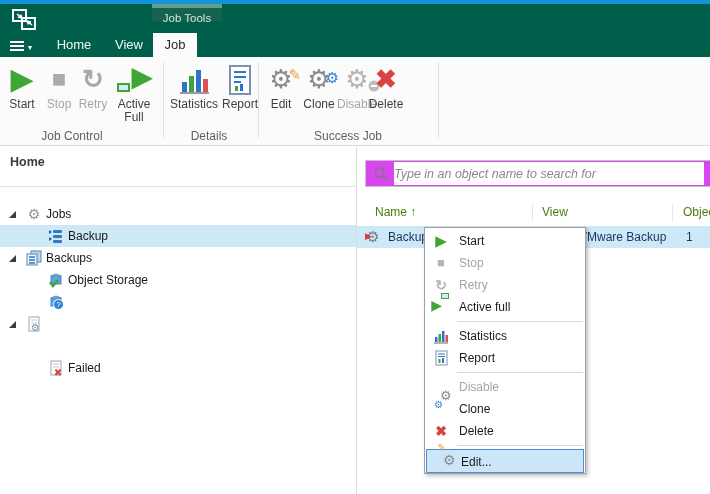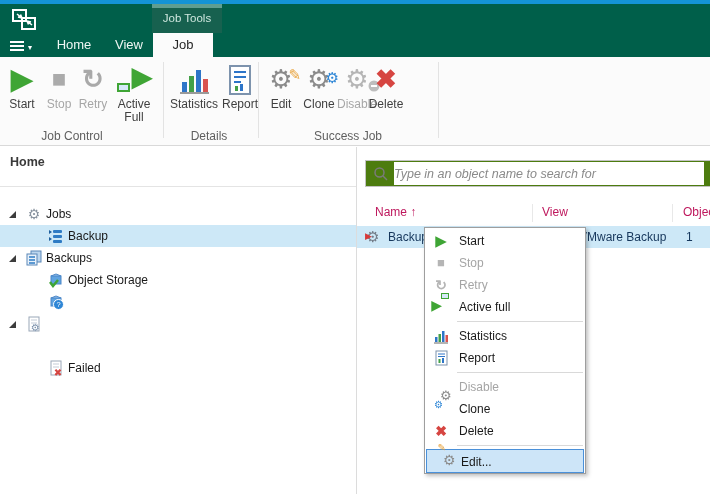--- a/index.html
+++ b/index.html
@@ -4,21 +4,21 @@
 <style>
   * { margin:0; padding:0; box-sizing:border-box; }
   body { background:#888; font-family:"Liberation Sans", sans-serif; }
   .app { position:relative; width:710px; height:494px; background:#fff; overflow:hidden;
          font-family:"Liberation Sans", sans-serif; -webkit-font-smoothing:antialiased; }
   .abs { position:absolute; }
 
   
   .topstrip { left:0; top:0; width:710px; height:4px; background:#1494d6; }
   .titlebar { left:0; top:4px; width:710px; height:53px; background:#005f4a; }
-  .ctxtab { left:152px; top:0; width:70px; height:29px; background:#17614f; }
+  .ctxtab { left:152px; top:0; width:70px; height:17px; background:#17614f; }
   .ctxtab .glow { position:absolute; left:0; top:0; width:70px; height:4px; background:#5f9e91; }
   .ctxtab .lbl { position:absolute; left:0; top:8px; width:70px; text-align:center;
                  font-size:11.5px; color:#cfe7df; }
   .menu-btn { left:8px; top:34px; width:30px; height:19px; color:#fff; cursor:default; }
   .menu-btn .bars { position:absolute; left:2px; top:3px; }
   .menu-btn .bars i { display:block; width:14px; height:2px; background:#fff; margin-bottom:2px; }
   .menu-btn .car { position:absolute; left:20px; top:5px; font-size:8px; color:#fff; }
   .ttab { top:29px; height:24px; line-height:24px; text-align:center; font-size:13px; color:#eef6f3; }
   .ttab.active { background:#fbfbfb; color:#262626; }
 
@@ -47,28 +47,28 @@
   .side-sep { left:0; top:186px; width:356px; height:1px; background:#e4e4e4; }
   .vdiv { left:356px; top:147px; width:1px; height:347px; background:#dcdcdc; }
 
   .trow { left:0; width:356px; height:22px; line-height:22px; font-size:12px; color:#1a1a1a; cursor:default; }
   .trow.selected { background:#cde8f7; }
   .texp { position:absolute; left:8px; top:7px; }
   .ticon { position:absolute; top:3px; width:16px; height:16px; line-height:16px; text-align:center; }
   .tlbl { position:absolute; top:0; white-space:nowrap; }
 
   
-  .searchbox { left:365px; top:160px; width:346px; height:27px; background:#4d7c0f; border:1px solid #c3c3c3; }
+  .searchbox { left:365px; top:160px; width:346px; height:27px; background:#d946ef; border:1px solid #c3c3c3; }
   .searchbox svg { position:absolute; left:7px; top:5px; }
   .searchbox input { position:absolute; left:28px; top:1px; width:310px; height:23px; border:none; outline:none;
                      font-family:"Liberation Sans", sans-serif; font-size:12.5px; font-style:italic; color:#555; }
   .searchbox input::placeholder { color:#8a8a8a; font-style:italic; }
 
   
-  .th { top:205px; font-size:12px; color:#be185d; white-space:nowrap; }
+  .th { top:205px; font-size:12px; color:#4d7c0f; white-space:nowrap; }
   .hsep { top:204px; width:1px; height:18px; background:#e8e8e8; }
   .grid-row { left:357px; top:226px; width:353px; height:22px; background:#cde8f7; font-size:12px;
               color:#16375c; line-height:22px; cursor:default; }
   .grid-row .cell { position:absolute; top:0; white-space:nowrap; }
   .jobicon { position:absolute; left:9px; top:3px; width:16px; height:16px; }
   .jobicon .g { position:absolute; left:0; top:-3px; font-size:15px; color:#737d89; }
   .jobicon .a { position:absolute; left:-1px; bottom:-2px; font-size:9px; color:#d63a3a; }
 
   
   .cmenu { left:424px; top:227px; width:162px; height:247px; background:#fff; border:1px solid #9e9e9e;
@@ -115,21 +115,21 @@
     <div class="abs menu-btn">
       <span class="bars">
           <i></i>
           <i></i>
           <i></i>
         </span>
       <span class="car">▾</span>
     </div>
     <div class="abs ttab" style="left:50px;width:48px">Home</div>
     <div class="abs ttab" style="left:106px;width:46px">View</div>
-    <div class="abs ttab active" style="left:153px;width:60px">Job</div>
+    <div class="abs ttab active" style="left:153px;width:44px">Job</div>
   </div>
 
   <div class="abs ribbon">
 
     <div class="abs rbtn" style="left:4px;width:36px">
       <span class="ric"><span class="glyph-play">▶</span></span>
       <span class="rlb">Start</span>
     </div>
     <div class="abs rbtn disabled" style="left:42px;width:34px">
       <span class="ric"><span class="glyph-stop">■</span></span>

